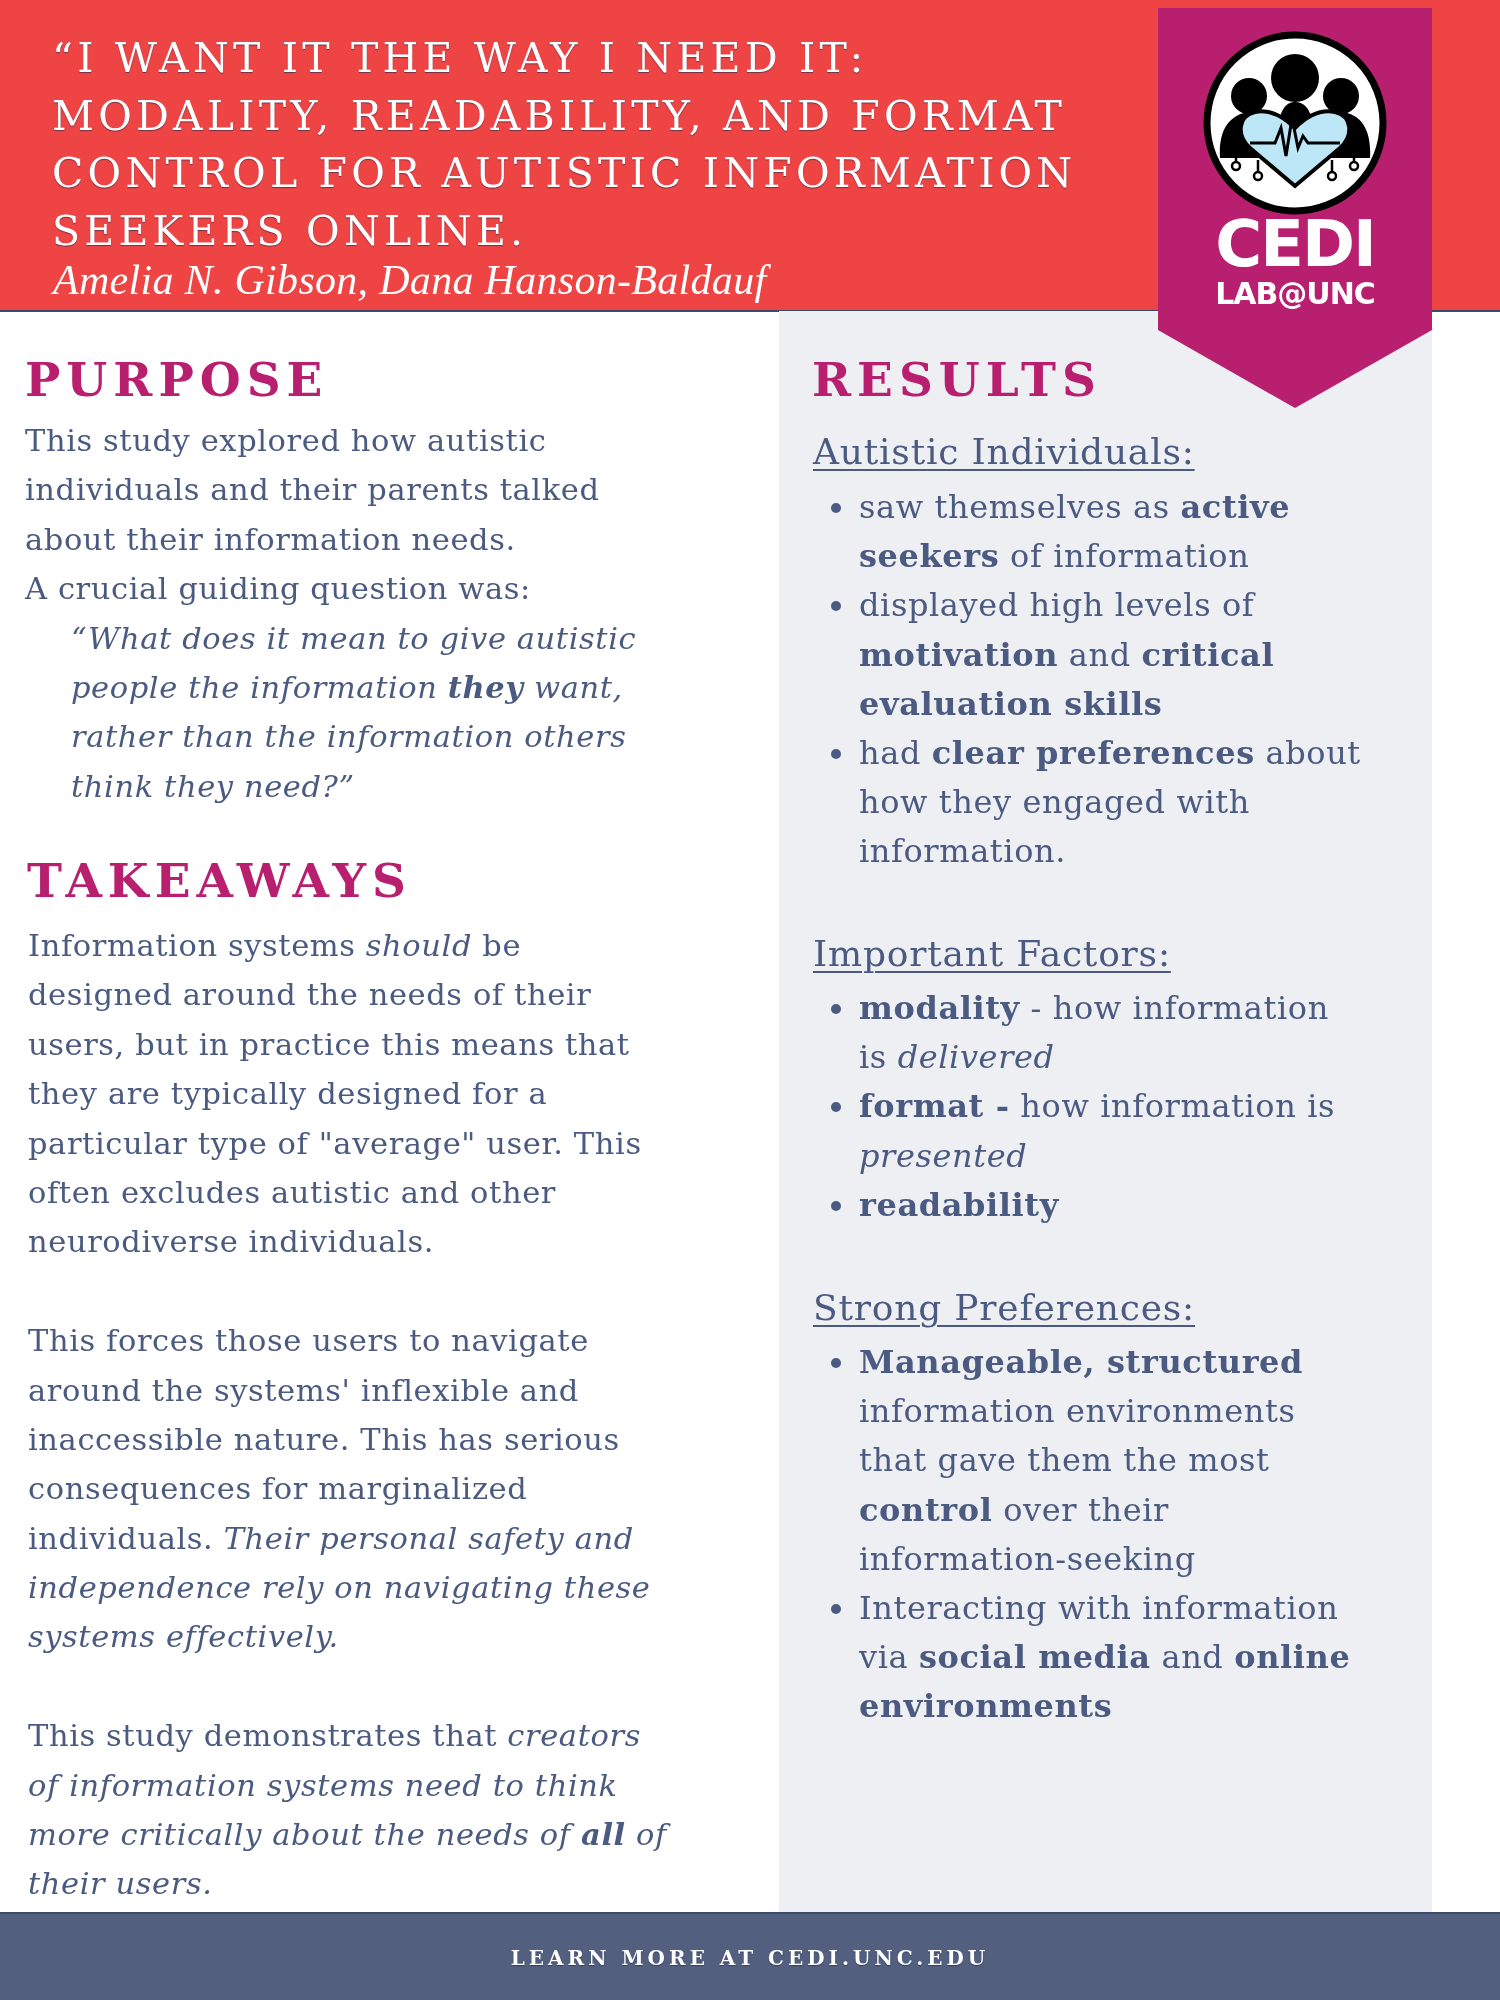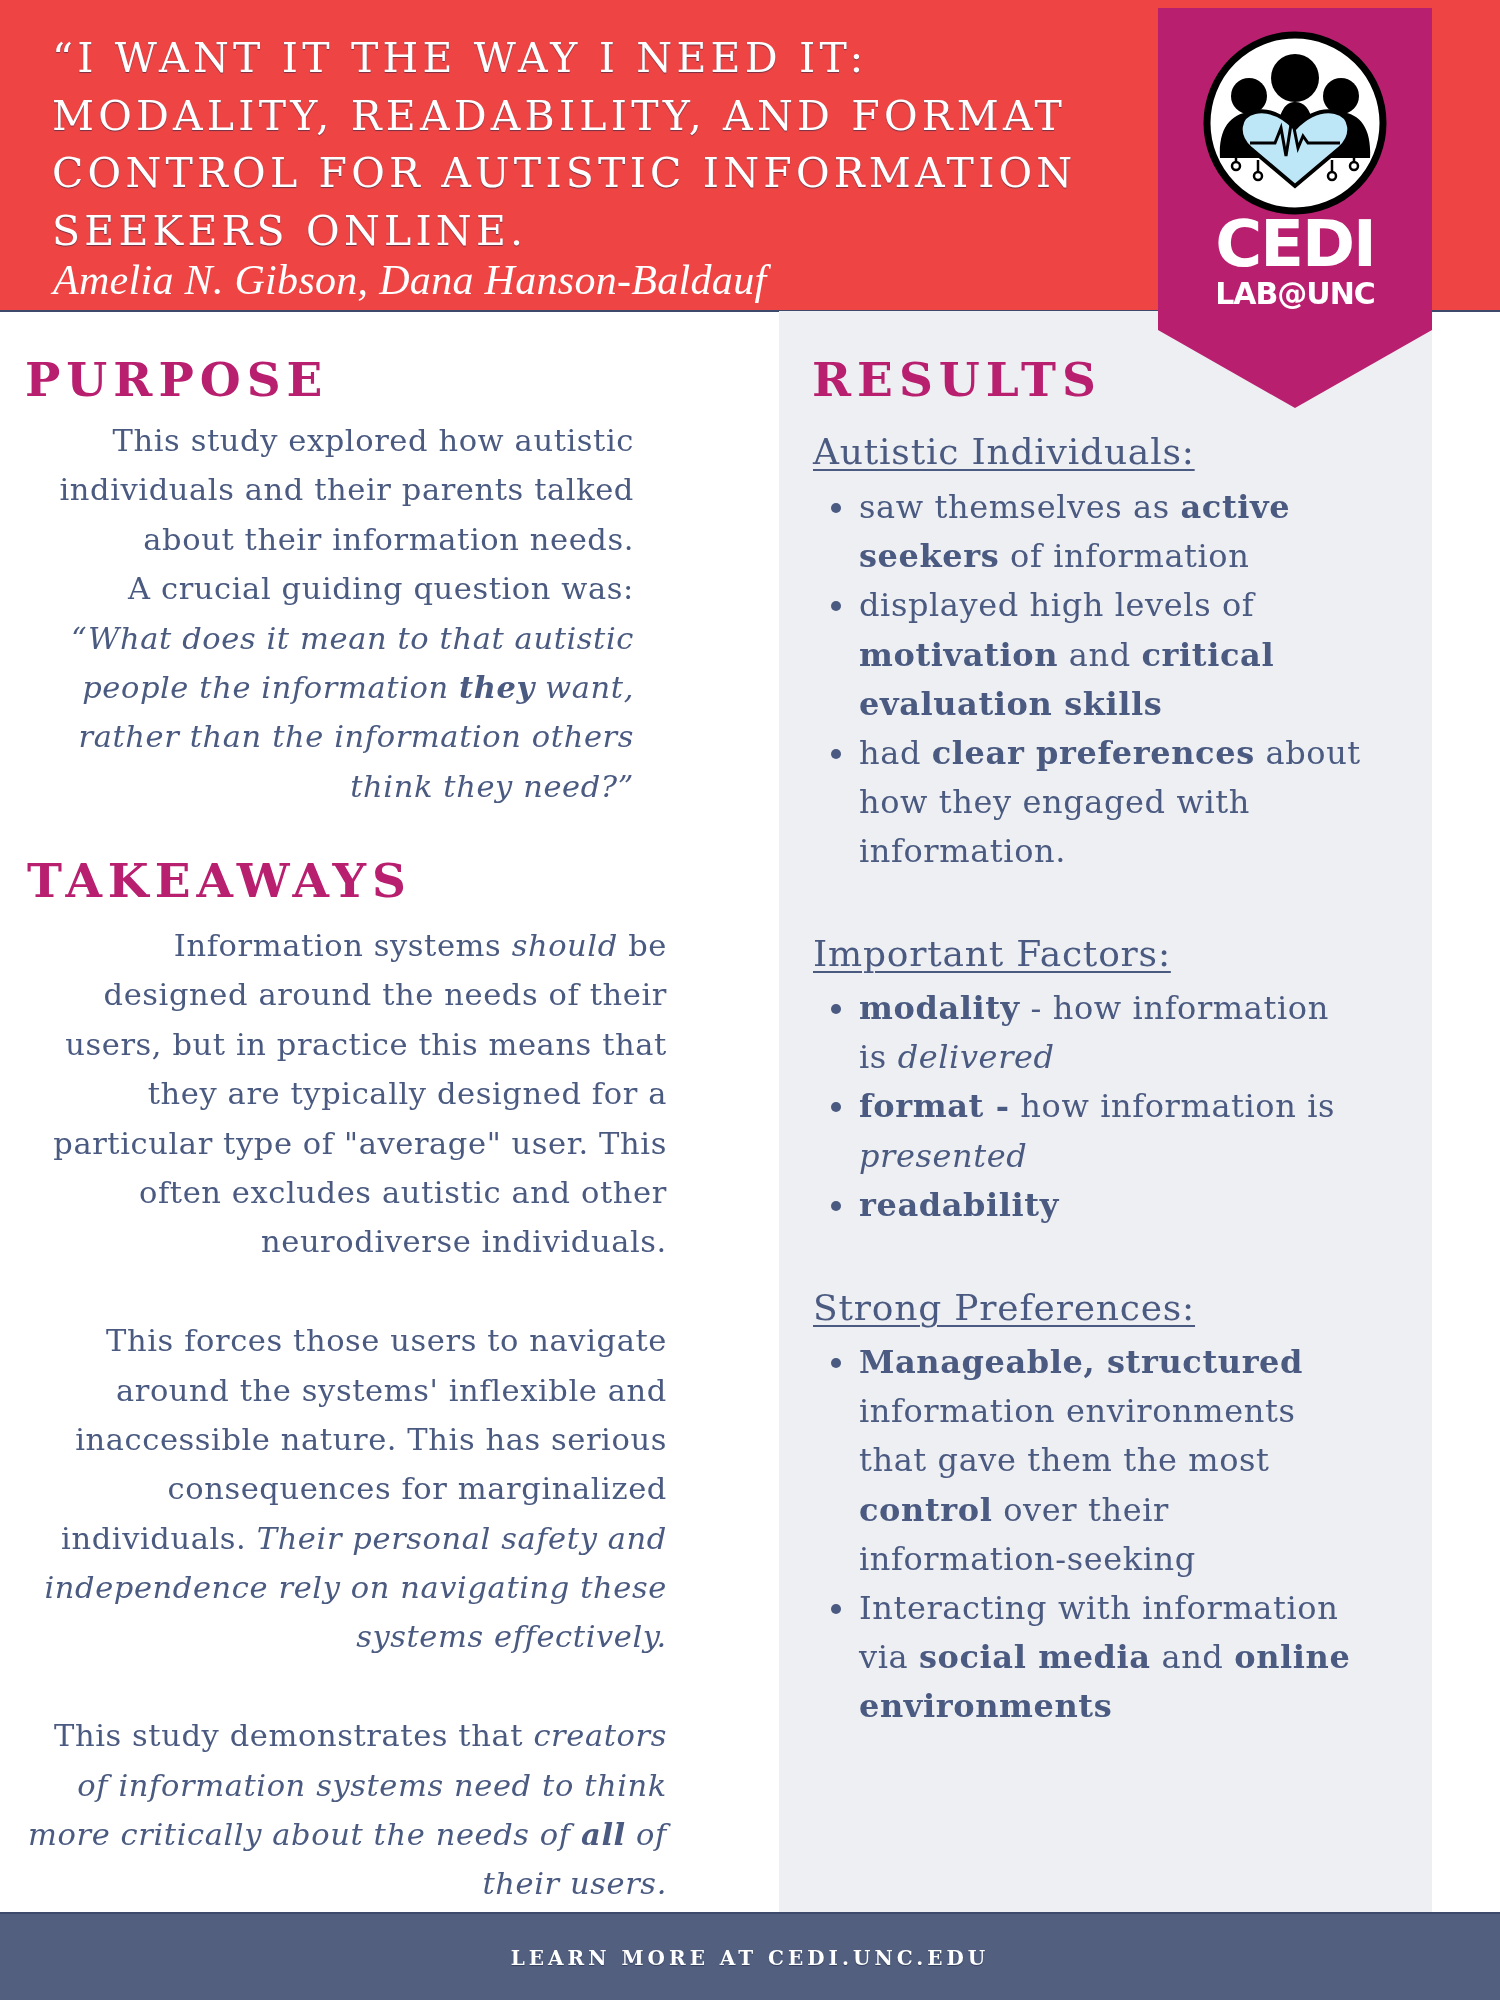--- a/index.html
+++ b/index.html
@@ -49,21 +49,20 @@
     letter-spacing: 6px;
     line-height: 56px;
     white-space: nowrap;
   }
   .body-text {
     position: absolute;
     font-size: 30.5px;
     line-height: 49.4px;
     color: #4a5a80;
     letter-spacing: 0.6px;
-    text-align: right;
   }
   .body-text .line { display: block; white-space: nowrap; height: 49.4px; }
   .quote { font-style: italic; }
   .b { font-weight: bold; }
   .i { font-style: italic; }
   .sub-heading {
     position: absolute;
     font-size: 36px; line-height: 48px;
     color: #4a5a80;
     text-decoration: underline;
@@ -147,21 +146,21 @@
 
 <div class="section-heading" style="left:25px; top:352px;">PURPOSE</div>
 <div class="body-text" style="left:25px; top:416px;">
   <div>
       <span class="line"><span>This study explored how autistic</span></span>
       <span class="line"><span>individuals and their parents talked</span></span>
       <span class="line"><span>about their information needs.</span></span>
       <span class="line"><span>A crucial guiding question was:</span></span>
     </div>
   <div class="quote" style="padding-left:46px;">
-      <span class="line"><span>“What does it mean to that autistic</span></span>
+      <span class="line"><span>“What does it mean to give autistic</span></span>
       <span class="line"><span>people the information </span><span class="b">they</span><span> want,</span></span>
       <span class="line"><span>rather than the information others</span></span>
       <span class="line"><span>think they need?”</span></span>
     </div>
 </div>
 
 <div class="section-heading" style="left:27px; top:853px;">TAKEAWAYS</div>
 <div class="body-text" style="left:28px; top:921px;">
   <div>
       <span class="line"><span>Information systems </span><span class="i">should</span><span> be</span></span>

